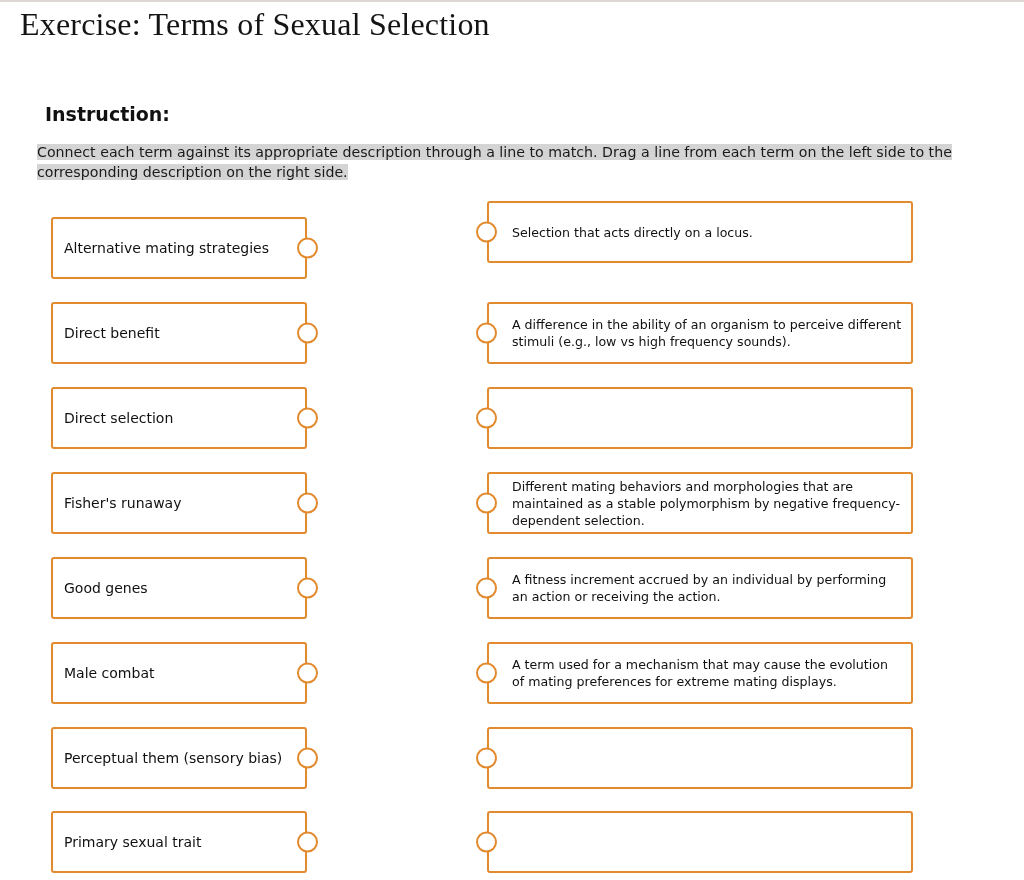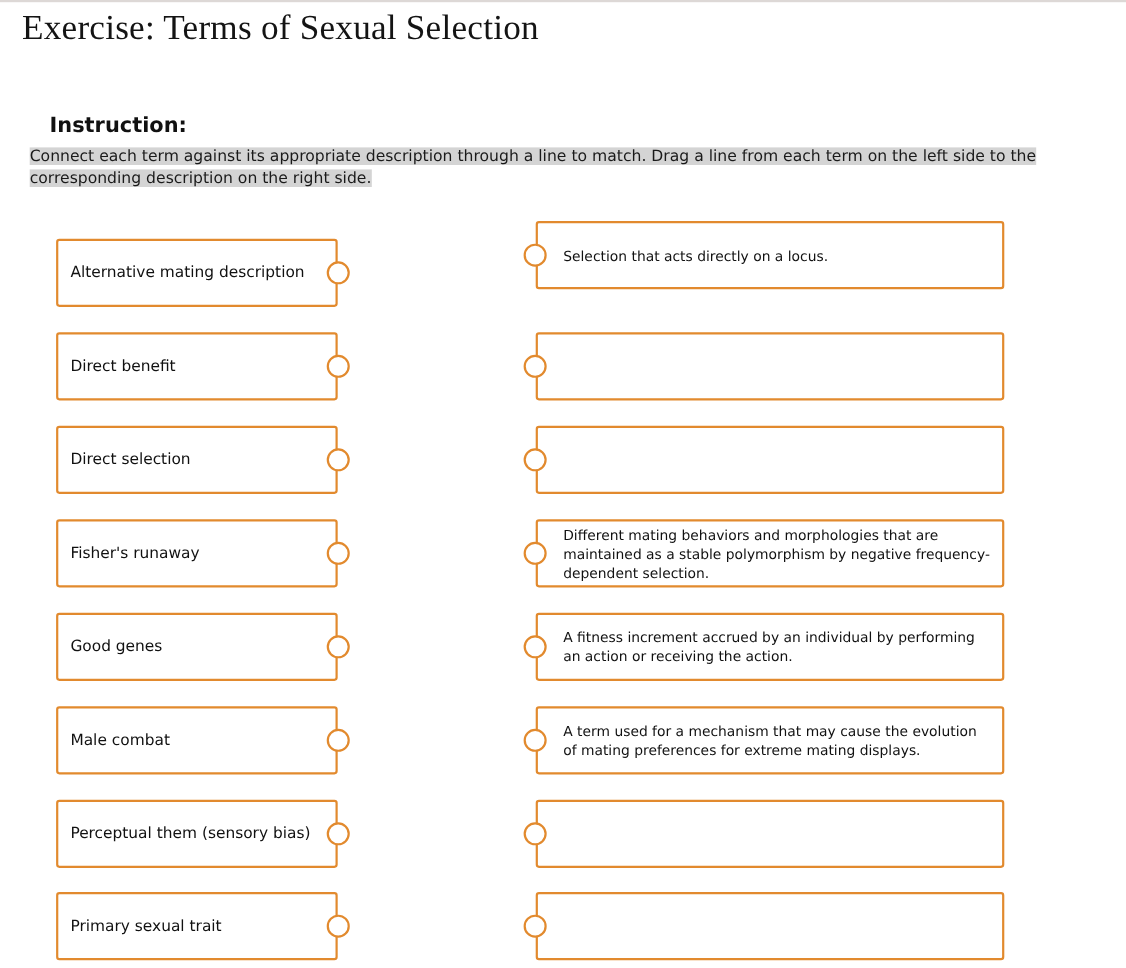--- a/index.html
+++ b/index.html
@@ -45,21 +45,21 @@
     }
     .instruction-text {
       position: absolute;
       left: 27px;
       top: 132px;
       width: 950px;
       font-family: "DejaVu Sans", "Liberation Sans", sans-serif;
       font-size: 14.2px;
       line-height: 20px;
       color: #1a1a1a;
-      margin: 0;
+      margin: 10px;
     }
     .instruction-text span.hl {
       background: #d4d4d4;
       box-decoration-break: clone;
       -webkit-box-decoration-break: clone;
     }
     .box {
       position: absolute;
       box-sizing: border-box;
       border: 2.5px solid #e28a2e;
@@ -113,21 +113,21 @@
 
 <div class="top-rule"></div>
 
 <h1 class="page-title">Exercise: Terms of Sexual Selection</h1>
 
 <h2 class="instruction-heading">Instruction:</h2>
 
 <p class="instruction-text"><span class="hl">Connect each term against its appropriate description through a line to match. Drag a line from each term on the left side to the corresponding description on the right side.</span></p>
 
 <div class="box left" style="top:217px">
-  <span class="term-label">Alternative mating description</span>
+  <span class="term-label">Alternative mating strategies</span>
   <span class="connector"></span>
 </div>
 <div class="box left" style="top:302px">
   <span class="term-label">Direct benefit</span>
   <span class="connector"></span>
 </div>
 <div class="box left" style="top:387px">
   <span class="term-label">Direct selection</span>
   <span class="connector"></span>
 </div>
@@ -151,20 +151,21 @@
   <span class="term-label">Primary sexual trait</span>
   <span class="connector"></span>
 </div>
 
 <div class="box right" style="top:201px">
   <span class="connector"></span>
   <span class="desc-label">Selection that acts directly on a locus.</span>
 </div>
 <div class="box right" style="top:302px">
   <span class="connector"></span>
+  <span class="desc-label">A difference in the ability of an organism to perceive different stimuli (e.g., low vs high frequency sounds).</span>
 </div>
 <div class="box right" style="top:387px">
   <span class="connector"></span>
 </div>
 <div class="box right" style="top:472px">
   <span class="connector"></span>
   <span class="desc-label">Different mating behaviors and morphologies that are maintained as a stable polymorphism by negative frequency-dependent selection.</span>
 </div>
 <div class="box right" style="top:557px">
   <span class="connector"></span>

